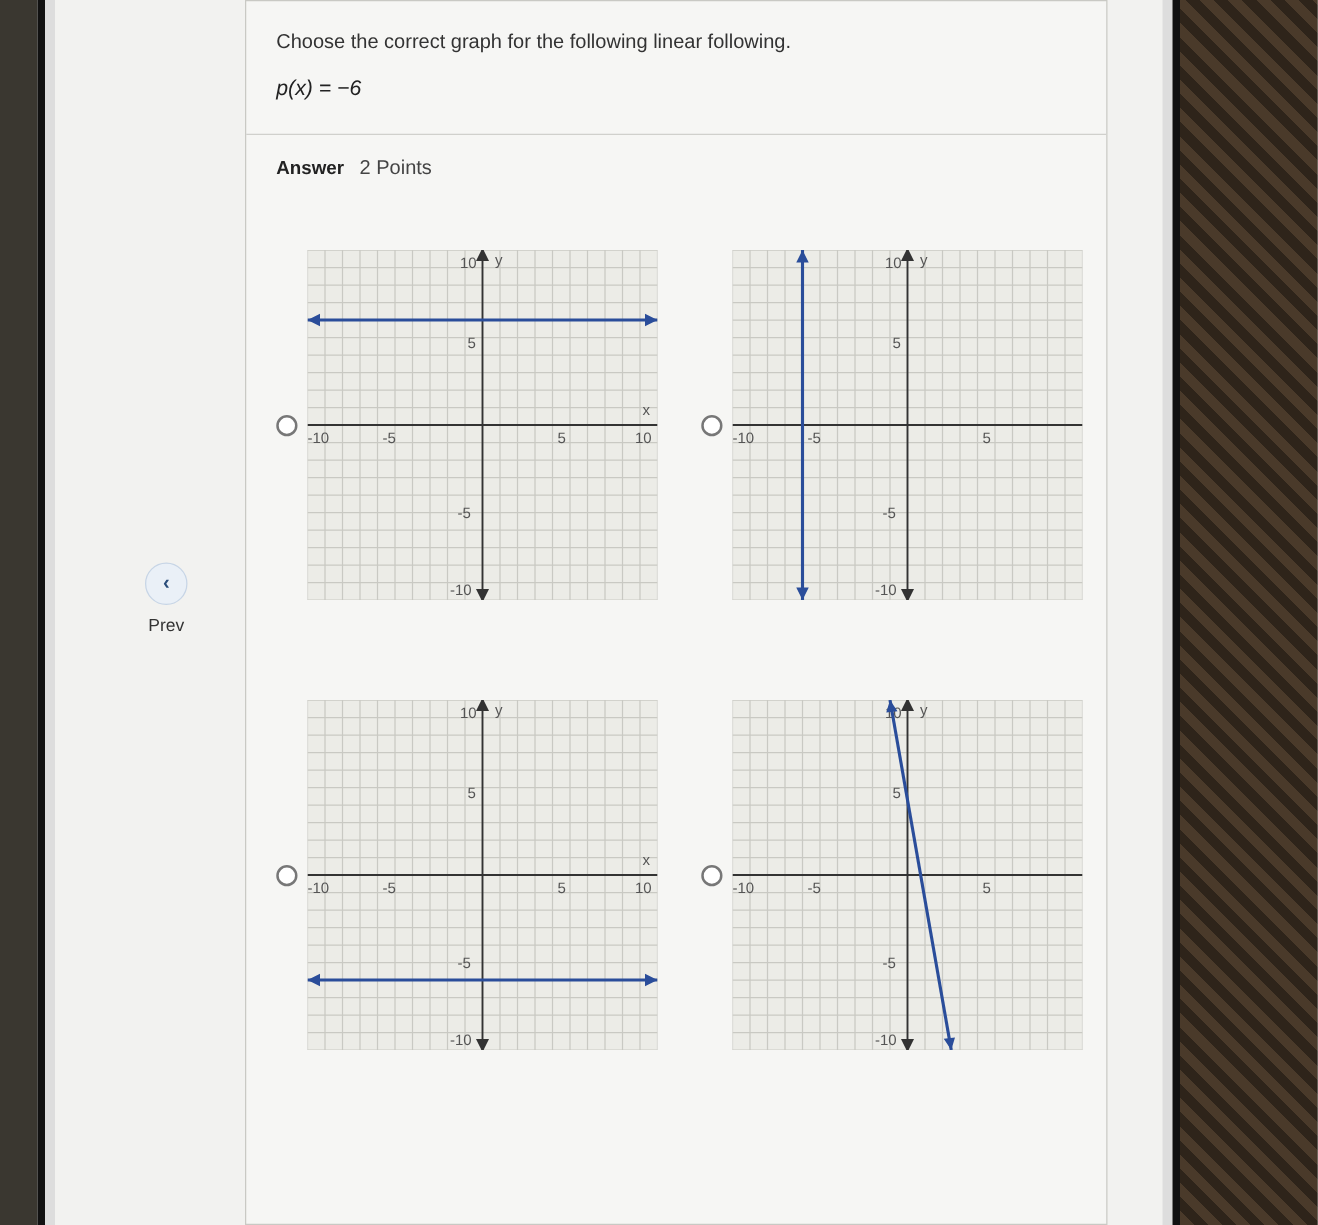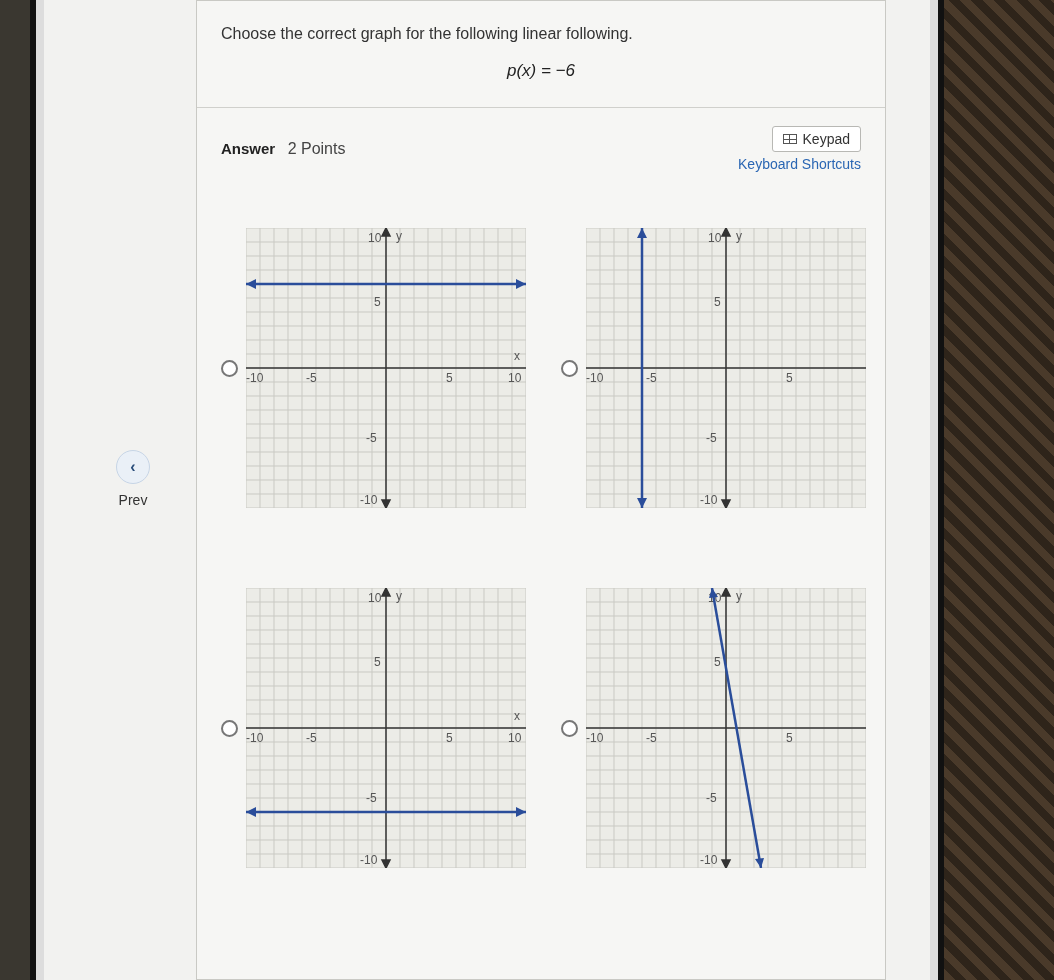--- a/index.html
+++ b/index.html
@@ -23,21 +23,21 @@
   background: repeating-linear-gradient(45deg,#4a3a2a,#4a3a2a 8px,#2e241a 8px,#2e241a 16px);
 }
 .content-card {
   position: absolute;
   left: 160px; top: 0; width: 690px; bottom: 0;
   background: #f6f6f4;
   border: 1px solid #c9c9c4;
   padding: 24px 24px 0 24px;
 }
 .prompt { color: #333; font-size: 16px; margin-bottom: 18px; }
-.equation { text-align: center; font-style: italic; font-size: 17px; color:#222; margin-bottom: 26px; }
+.equation { text-align: left; font-style: italic; font-size: 17px; color:#222; margin-bottom: 26px; }
 .hr { border: none; border-top: 1px solid #d0d0cc; margin: 0 -24px 18px -24px; }
 .answer-row { display: flex; justify-content: space-between; align-items: center; margin-bottom: 10px; }
 .answer-label { font-weight: 700; color:#222; font-size:15px; }
 .points { font-weight: 400; color:#444; margin-left: 8px; }
 .keypad-box { display:flex; flex-direction:column; align-items:flex-end; gap:4px; }
 .keypad-btn {
   border: 1px solid #b8b8b4; background:#fff; padding: 4px 10px;
   font-size: 14px; color:#333; display:inline-flex; align-items:center; gap:6px; border-radius:3px;
 }
 .kbd-link { color:#2a66b3; font-size:14px; text-decoration:none; }
@@ -96,27 +96,20 @@
   <div class="content-card">
     <p class="prompt">Choose the correct graph for the following linear following.</p>
     <p class="equation">p(x) = −6</p>
     <hr class="hr">
 
     <div class="answer-row">
       <div>
         <span class="answer-label">Answer</span>
         <span class="points">2 Points</span>
       </div>
-      <div class="keypad-box">
-        <button class="keypad-btn">
-          <span class="grid-icon"></span>
-          <span>Keypad</span>
-        </button>
-        <a href="#" class="kbd-link">Keyboard Shortcuts</a>
-      </div>
     </div>
 
     <div class="options-grid">
 
       <div class="option">
         <div class="radio"></div>
         <svg class="graph" viewBox="0 0 280 280">
           <g>
             <rect x="0" y="0" width="280" height="280" fill="#ecece7"></rect>
             <g stroke="#c9c9c3" stroke-width="1">

